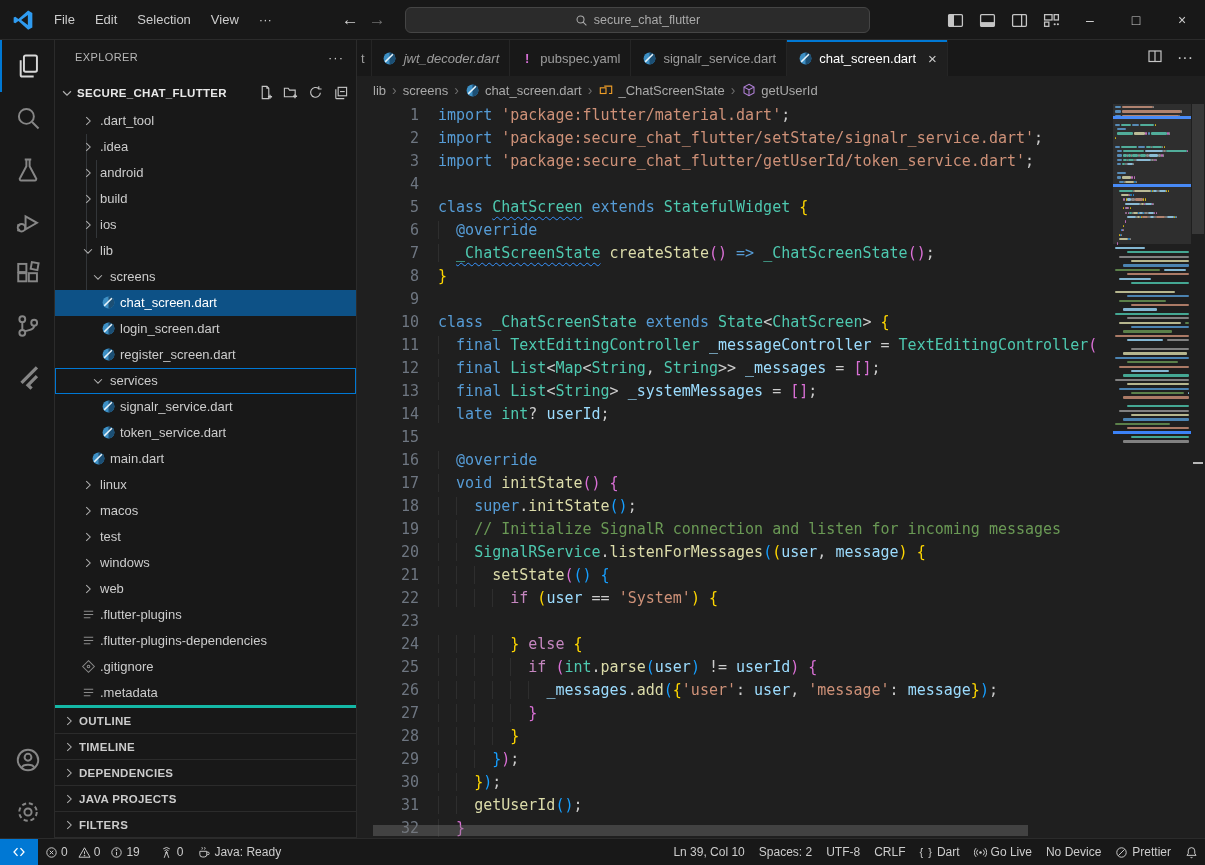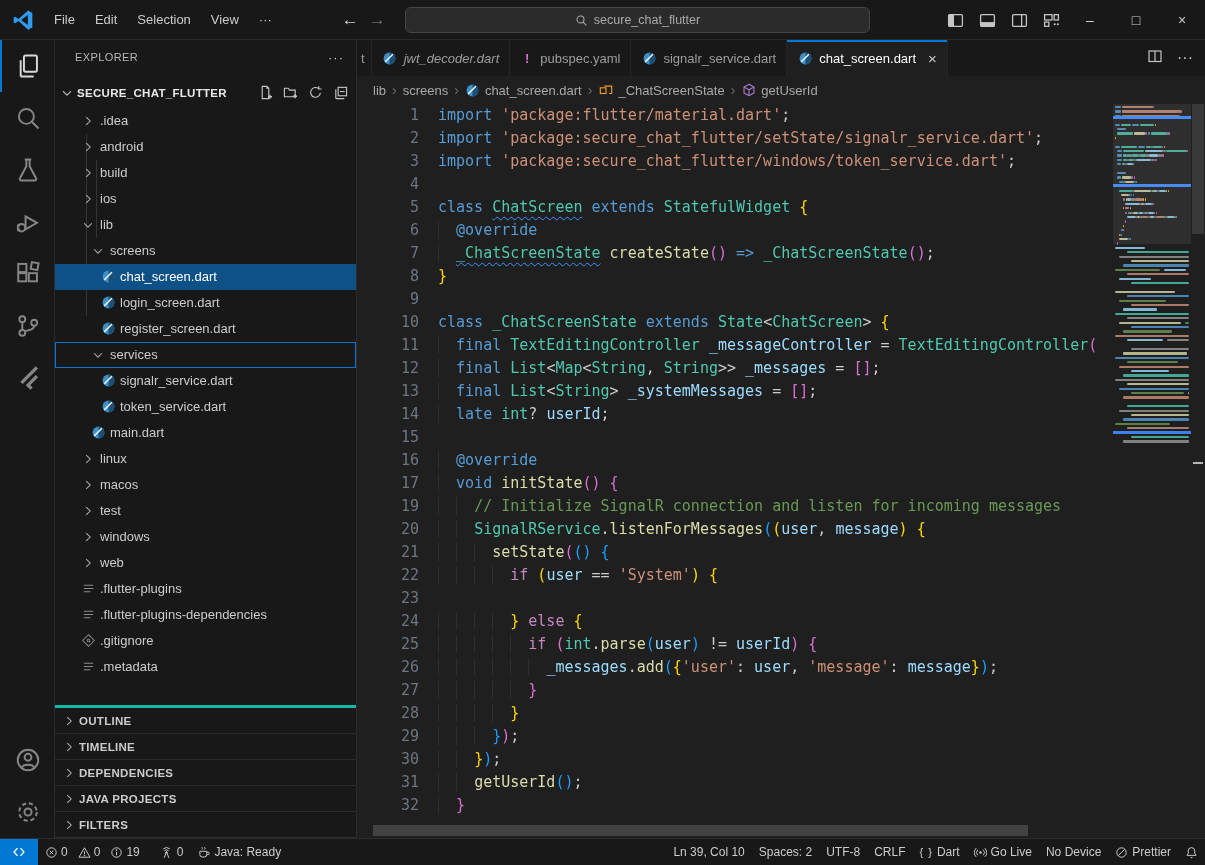--- a/index.html
+++ b/index.html
@@ -289,20 +289,28 @@
             <span><span class="icn"><svg viewBox="0 0 16 16" width="15" height="15" fill="none" stroke="currentColor" stroke-width="1.2">
                   <rect x="5.5" y="2.5" width="9" height="9"></rect>
                   <path d="M7.5 7h5"></path>
                   <path d="M3 4.5v9a1 1 0 001 1h8"></path>
                 </svg></span></span>
           </span>
       </div>
       <div class="tree">
         <div class="guide" style="left:31px; top:26px; height:182px;"></div>
         <div class="guide" style="left:41px; top:52px; height:78px;"></div>
+      <div class="trow" style="padding-left: 25px;">
+            <span class="chev">
+              <svg viewBox="0 0 16 16" width="14" height="14" fill="none" stroke="currentColor" stroke-width="1.2">
+                <path d="M6 3.5L10.5 8 6 12.5"></path>
+              </svg>
+            </span>
+            <span class="lbl">.dart_tool</span>
+          </div>
           <div class="trow" style="padding-left: 25px;">
             <span class="chev">
               <svg viewBox="0 0 16 16" width="14" height="14" fill="none" stroke="currentColor" stroke-width="1.2">
                 <path d="M6 3.5L10.5 8 6 12.5"></path>
               </svg>
             </span>
             <span class="lbl">.idea</span>
           </div>
           <div class="trow" style="padding-left: 25px;">
             <span class="chev">
@@ -615,35 +623,36 @@
                 <path d="M8 7.8l5.7-3.1M8 7.8L2.3 4.7M8 7.8v6.7"></path>
               </svg>
             </span>
             <span>getUserId</span>
           </span>
         </div>
       <div class="code-wrap">
         <div class="code-lines">
             <div class="cl"><span class="ln">1</span><span class="lcode"><span class="tk kw">import</span><span class="tk pl"> </span><span class="tk st">'package:flutter/material.dart'</span><span class="tk pl">;</span></span></div>
             <div class="cl"><span class="ln">2</span><span class="lcode"><span class="tk kw">import</span><span class="tk pl"> </span><span class="tk st">'package:secure_chat_flutter/setState/signalr_service.dart'</span><span class="tk pl">;</span></span></div>
-            <div class="cl"><span class="ln">3</span><span class="lcode"><span class="tk kw">import</span><span class="tk pl"> </span><span class="tk st">'package:secure_chat_flutter/windows/token_service.dart'</span><span class="tk pl">;</span></span></div>
+            <div class="cl"><span class="ln">3</span><span class="lcode"><span class="tk kw">import</span><span class="tk pl"> </span><span class="tk st">'package:secure_chat_flutter/getUserId/token_service.dart'</span><span class="tk pl">;</span></span></div>
             <div class="cl"><span class="ln">4</span><span class="lcode"></span></div>
             <div class="cl"><span class="ln">5</span><span class="lcode"><span class="tk kw">class</span><span class="tk pl"> </span><span class="tk tysq">ChatScreen</span><span class="tk pl"> </span><span class="tk kw">extends</span><span class="tk pl"> </span><span class="tk ty">StatefulWidget</span><span class="tk pl"> </span><span class="tk b1">{</span></span></div>
             <div class="cl"><span class="ln">6</span><span class="lcode"><span class="tk ind">  </span><span class="tk kw">@override</span></span></div>
             <div class="cl"><span class="ln">7</span><span class="lcode"><span class="tk ind">  </span><span class="tk tysq">_ChatScreenState</span><span class="tk pl"> </span><span class="tk fn">createState</span><span class="tk b2">()</span><span class="tk pl"> </span><span class="tk kw">=&gt;</span><span class="tk pl"> </span><span class="tk ty">_ChatScreenState</span><span class="tk b2">()</span><span class="tk pl">;</span></span></div>
             <div class="cl"><span class="ln">8</span><span class="lcode"><span class="tk b1">}</span></span></div>
             <div class="cl"><span class="ln">9</span><span class="lcode"></span></div>
             <div class="cl"><span class="ln">10</span><span class="lcode"><span class="tk kw">class</span><span class="tk pl"> </span><span class="tk ty">_ChatScreenState</span><span class="tk pl"> </span><span class="tk kw">extends</span><span class="tk pl"> </span><span class="tk ty">State</span><span class="tk pl">&lt;</span><span class="tk ty">ChatScreen</span><span class="tk pl">&gt;</span><span class="tk pl"> </span><span class="tk b1">{</span></span></div>
             <div class="cl"><span class="ln">11</span><span class="lcode"><span class="tk ind">  </span><span class="tk kw">final</span><span class="tk pl"> </span><span class="tk ty">TextEditingController</span><span class="tk pl"> </span><span class="tk vr">_messageController</span><span class="tk pl"> = </span><span class="tk ty">TextEditingController</span><span class="tk b2">(</span></span></div>
             <div class="cl"><span class="ln">12</span><span class="lcode"><span class="tk ind">  </span><span class="tk kw">final</span><span class="tk pl"> </span><span class="tk ty">List</span><span class="tk pl">&lt;</span><span class="tk ty">Map</span><span class="tk pl">&lt;</span><span class="tk ty">String</span><span class="tk pl">, </span><span class="tk ty">String</span><span class="tk pl">&gt;&gt; </span><span class="tk vr">_messages</span><span class="tk pl"> = </span><span class="tk b2">[]</span><span class="tk pl">;</span></span></div>
             <div class="cl"><span class="ln">13</span><span class="lcode"><span class="tk ind">  </span><span class="tk kw">final</span><span class="tk pl"> </span><span class="tk ty">List</span><span class="tk pl">&lt;</span><span class="tk ty">String</span><span class="tk pl">&gt; </span><span class="tk vr">_systemMessages</span><span class="tk pl"> = </span><span class="tk b2">[]</span><span class="tk pl">;</span></span></div>
             <div class="cl"><span class="ln">14</span><span class="lcode"><span class="tk ind">  </span><span class="tk kw">late</span><span class="tk pl"> </span><span class="tk ty">int</span><span class="tk pl">? </span><span class="tk vr">userId</span><span class="tk pl">;</span></span></div>
             <div class="cl"><span class="ln">15</span><span class="lcode"></span></div>
             <div class="cl"><span class="ln">16</span><span class="lcode"><span class="tk ind">  </span><span class="tk kw">@override</span></span></div>
             <div class="cl"><span class="ln">17</span><span class="lcode"><span class="tk ind">  </span><span class="tk kw">void</span><span class="tk pl"> </span><span class="tk fn">initState</span><span class="tk b2">()</span><span class="tk pl"> </span><span class="tk b2">{</span></span></div>
+            <div class="cl"><span class="ln">18</span><span class="lcode"><span class="tk ind">    </span><span class="tk kw">super</span><span class="tk pl">.</span><span class="tk fn">initState</span><span class="tk b3">()</span><span class="tk pl">;</span></span></div>
             <div class="cl"><span class="ln">19</span><span class="lcode"><span class="tk ind">    </span><span class="tk cm">// Initialize SignalR connection and listen for incoming messages</span></span></div>
             <div class="cl"><span class="ln">20</span><span class="lcode"><span class="tk ind">    </span><span class="tk ty">SignalRService</span><span class="tk pl">.</span><span class="tk fn">listenForMessages</span><span class="tk b3">(</span><span class="tk b1">(</span><span class="tk vr">user</span><span class="tk pl">, </span><span class="tk vr">message</span><span class="tk b1">)</span><span class="tk pl"> </span><span class="tk b1">{</span></span></div>
             <div class="cl"><span class="ln">21</span><span class="lcode"><span class="tk ind">      </span><span class="tk fn">setState</span><span class="tk b2">(</span><span class="tk b3">()</span><span class="tk pl"> </span><span class="tk b3">{</span></span></div>
             <div class="cl"><span class="ln">22</span><span class="lcode"><span class="tk ind">        </span><span class="tk ct">if</span><span class="tk pl"> </span><span class="tk b1">(</span><span class="tk vr">user</span><span class="tk pl"> == </span><span class="tk st">'System'</span><span class="tk b1">)</span><span class="tk pl"> </span><span class="tk b1">{</span></span></div>
             <div class="cl"><span class="ln">23</span></div>
             <div class="cl"><span class="ln">24</span><span class="lcode"><span class="tk ind">        </span><span class="tk b1">}</span><span class="tk pl"> </span><span class="tk ct">else</span><span class="tk pl"> </span><span class="tk b1">{</span></span></div>
             <div class="cl"><span class="ln">25</span><span class="lcode"><span class="tk ind">          </span><span class="tk ct">if</span><span class="tk pl"> </span><span class="tk b2">(</span><span class="tk ty">int</span><span class="tk pl">.</span><span class="tk fn">parse</span><span class="tk b3">(</span><span class="tk vr">user</span><span class="tk b3">)</span><span class="tk pl"> != </span><span class="tk vr">userId</span><span class="tk b2">)</span><span class="tk pl"> </span><span class="tk b2">{</span></span></div>
             <div class="cl"><span class="ln">26</span><span class="lcode"><span class="tk ind">            </span><span class="tk vr">_messages</span><span class="tk pl">.</span><span class="tk fn">add</span><span class="tk b3">(</span><span class="tk b1">{</span><span class="tk st">'user'</span><span class="tk pl">: </span><span class="tk vr">user</span><span class="tk pl">, </span><span class="tk st">'message'</span><span class="tk pl">: </span><span class="tk vr">message</span><span class="tk b1">}</span><span class="tk b3">)</span><span class="tk pl">;</span></span></div>
             <div class="cl"><span class="ln">27</span><span class="lcode"><span class="tk ind">          </span><span class="tk b2">}</span></span></div>
             <div class="cl"><span class="ln">28</span><span class="lcode"><span class="tk ind">        </span><span class="tk b1">}</span></span></div>

